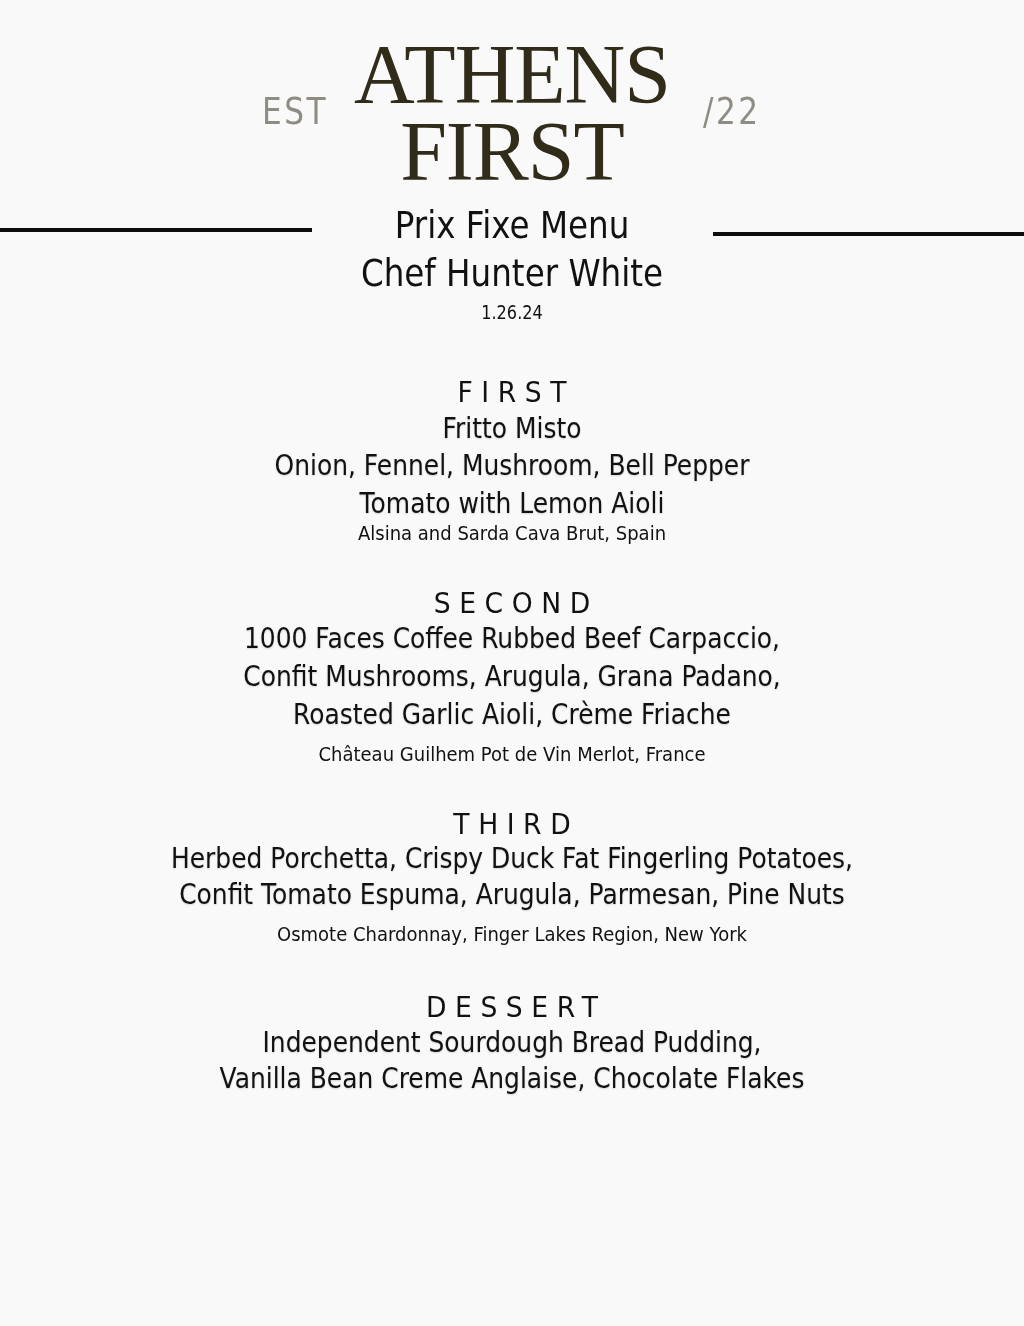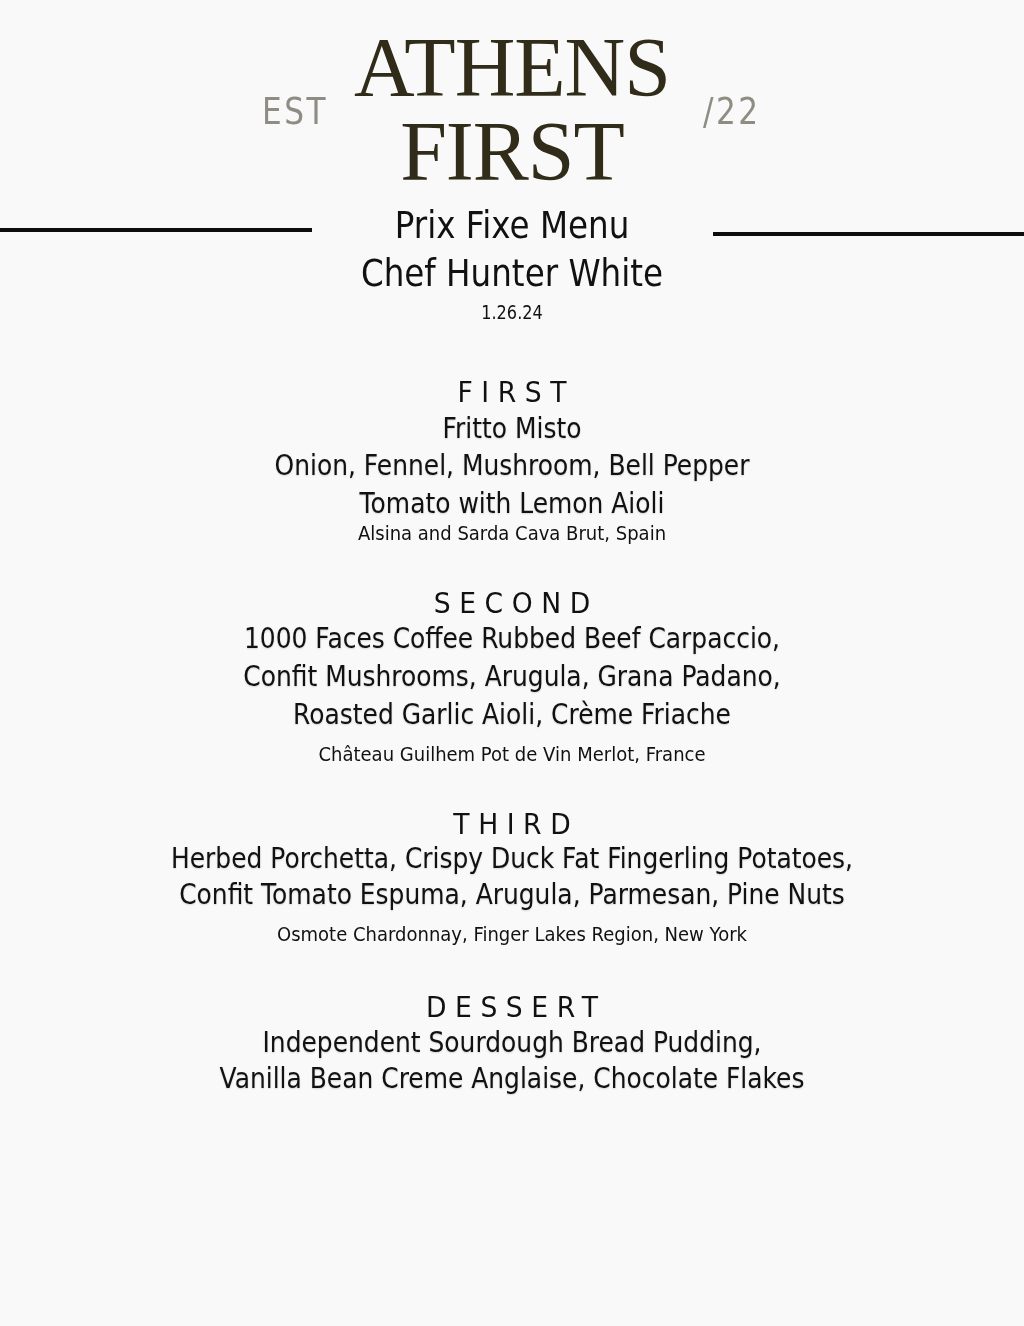--- a/index.html
+++ b/index.html
@@ -7,21 +7,21 @@
     width: 1024px; height: 1326px; background: #f9f9f9;
     position: relative; overflow: hidden;
     font-family: "DejaVu Serif", serif; color: #111;
   }
   .logo { position: absolute; left: 0; top: 0; width: 932px; height: 200px; }
   .logo-main {
     position: absolute; left: 0; width: 1024px; text-align: center;
     font-family: "Liberation Serif", serif; color: #312b1a;
     font-size: 84px; line-height: 1; letter-spacing: -1px;
   }
-  .logo-athens { top: 26px; }
+  .logo-athens { top: 33px; }
   .logo-cooks { top: 110px; }
   .logo-est, .logo-year {
     position: absolute; top: 92px;
     font-family: "DejaVu Sans", sans-serif; color: #8f8d83;
     font-size: 38px; line-height: 1; letter-spacing: 3px;
     transform: scaleX(0.82); transform-origin: left top;
   }
   .logo-est { left: 262px; }
   .logo-year { left: 703px; }
   .rule { position: absolute; height: 4px; background: #0d0d0d; }

